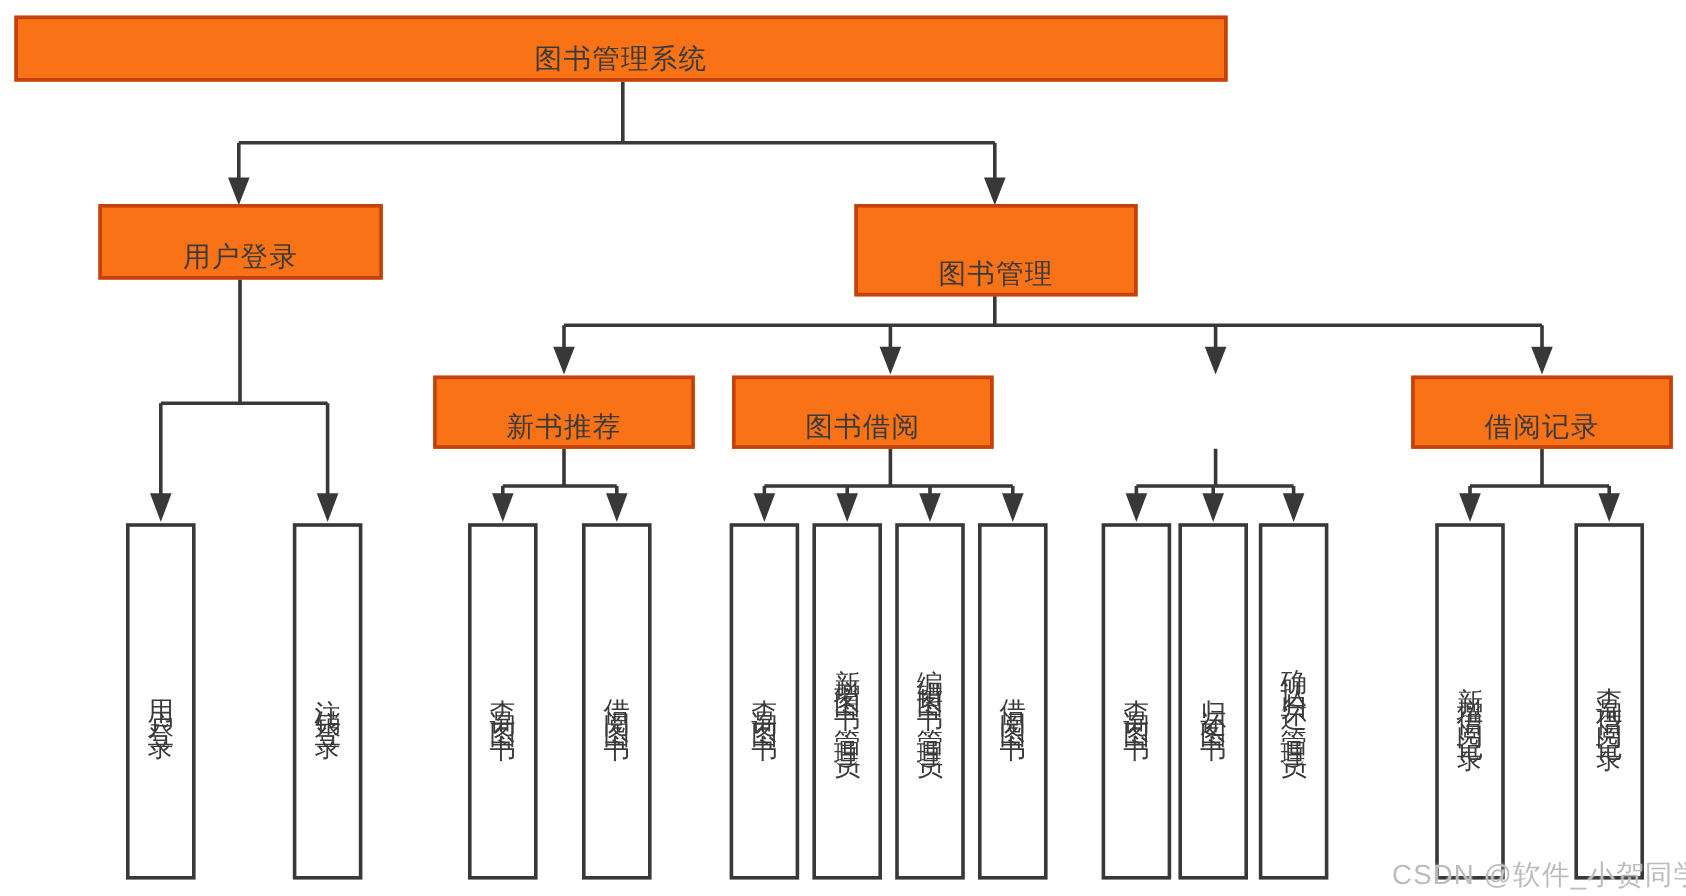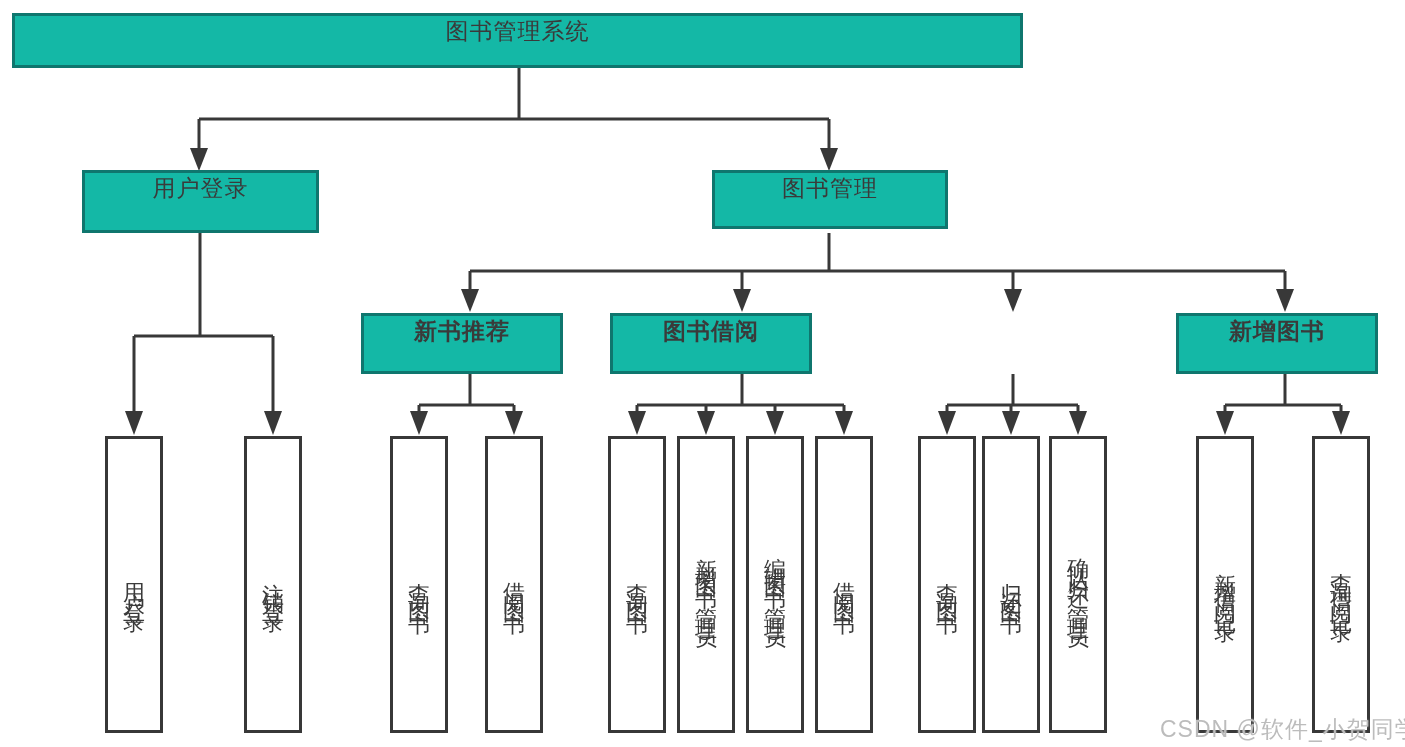--- a/index.html
+++ b/index.html
@@ -8,43 +8,43 @@
     background: #ffffff;
     position: relative;
     overflow: hidden;
     font-family: "Liberation Sans", "DejaVu Sans", sans-serif;
   }
   #canvas { position: absolute; inset: 0; width: 1405px; height: 747px; }
   svg.connectors { position: absolute; left: 0; top: 0; z-index: 1; }
   .hnode {
     position: absolute;
     box-sizing: border-box;
-    border: 3px solid #0f766e;
-    background: #14b8a6;
-    display: flex; align-items: flex-start; justify-content: center;
+    border: 3px solid #c2410c;
+    background: #f97316;
+    display: flex; align-items: flex-end; justify-content: center;
     font-size: 23px; color: #3a3a3a;
     letter-spacing: 1px;
     z-index: 2;
   }
   .vnode {
     position: absolute;
     box-sizing: border-box;
     border: 3px solid #383838;
     background: #ffffff;
     top: 436px; width: 58px; height: 297px;
     display: flex; align-items: center; justify-content: center;
     writing-mode: vertical-rl; text-orientation: mixed;
     font-size: 22px; line-height: 1; letter-spacing: 10px;
     color: #3a3a3a;
     z-index: 2;
   }
   .root    { left: 12px;  top: 13px;  width: 1011px; height: 55px; }
   .l2a     { left: 82px;  top: 170px; width: 237px;  height: 63px; }
-  .l2b     { left: 712px; top: 170px; width: 236px;  height: 59px; }
-  .l3      { top: 313px; width: 202px; height: 61px; font-weight: bold; }
+  .l2b     { left: 712px; top: 170px; width: 236px;  height: 77px; }
+  .l3      { top: 313px; width: 218px; height: 61px; }
   .l3a { left: 361px; }  .l3b { left: 610px; }  .l3c { left: 904px; }  .l3d { left: 1176px; }
   .lf1 { left: 105px; }  .lf2 { left: 244px; }
   .lf3 { left: 390px; }  .lf4 { left: 485px; }
   .lf5 { left: 608px; }  .lf6 { left: 677px; }  .lf7 { left: 746px; }  .lf8 { left: 815px; }
   .lf9 { left: 918px; }  .lf10 { left: 982px; } .lf11 { left: 1049px; }
   .lf12 { left: 1196px; } .lf13 { left: 1312px; }
   .watermark {
     position: absolute;
     left: 1160px; top: 714px;
     font-size: 23px;
@@ -109,21 +109,21 @@
     <span>图书管理</span>
   </div>
 
   <div class="hnode l3 l3a">
     <span>新书推荐</span>
   </div>
   <div class="hnode l3 l3b">
     <span>图书借阅</span>
   </div>
   <div class="hnode l3 l3d">
-    <span>新增图书</span>
+    <span>借阅记录</span>
   </div>
 
   <div class="vnode lf1">
     <span>用户登录</span>
   </div>
   <div class="vnode lf2">
     <span>注销登录</span>
   </div>
   <div class="vnode lf3">
     <span>查询图书</span>

